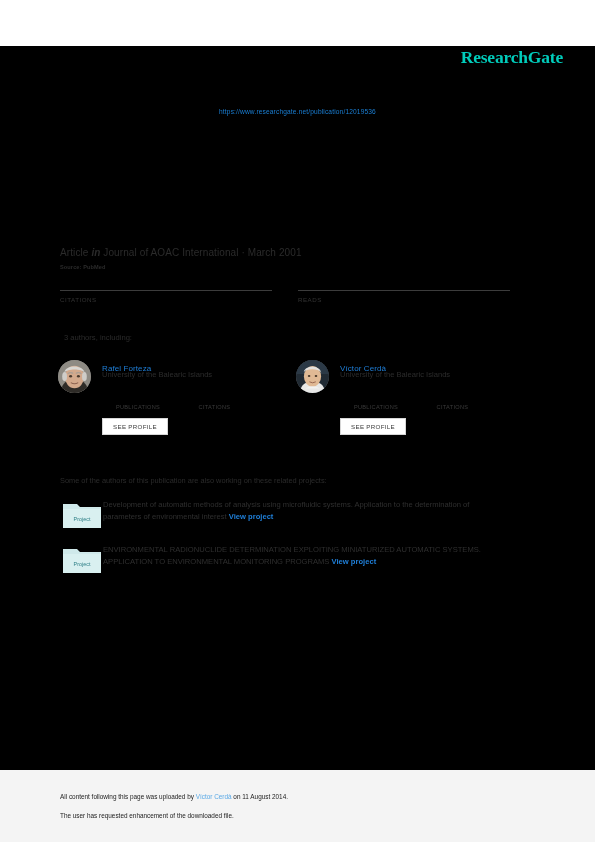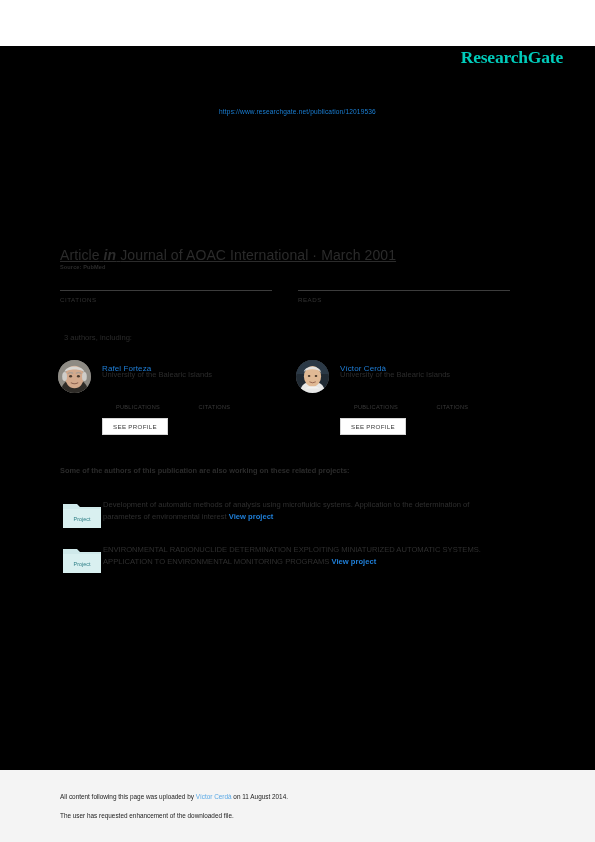--- a/index.html
+++ b/index.html
@@ -51,24 +51,23 @@
     font-size: 6.6px;
     letter-spacing: 0.15px;
     color: #1a7fd4;
   }
 
   
   .article-line {
     position: absolute;
     top: 247px;
     left: 60px;
-    font-size: 14px;
+    font-size: 10px;
     color: #2b2b2b;
     letter-spacing: 0.1px;
-    text-decoration: underline;
   }
   .article-line .in {
     font-style: italic;
     font-weight: bold;
   }
   .source-line {
     position: absolute;
     top: 264px;
     left: 60px;
     font-size: 5.6px;
@@ -177,24 +176,24 @@
     background: #ffffff;
     color: #3c3c3c;
     font-size: 6.2px;
     letter-spacing: 0.3px;
     text-align: center;
   }
 
   
   .projects-head {
     position: absolute;
-    top: 466px;
+    top: 476px;
     left: 60px;
     font-size: 7.4px;
-    font-weight: bold;
+    font-weight: normal;
     color: #2b2b2b;
   }
   .project {
     position: absolute;
     left: 60px;
     width: 460px;
   }
   .project.p1 { top: 499px; }
   .project.p2 { top: 544px; }
 

